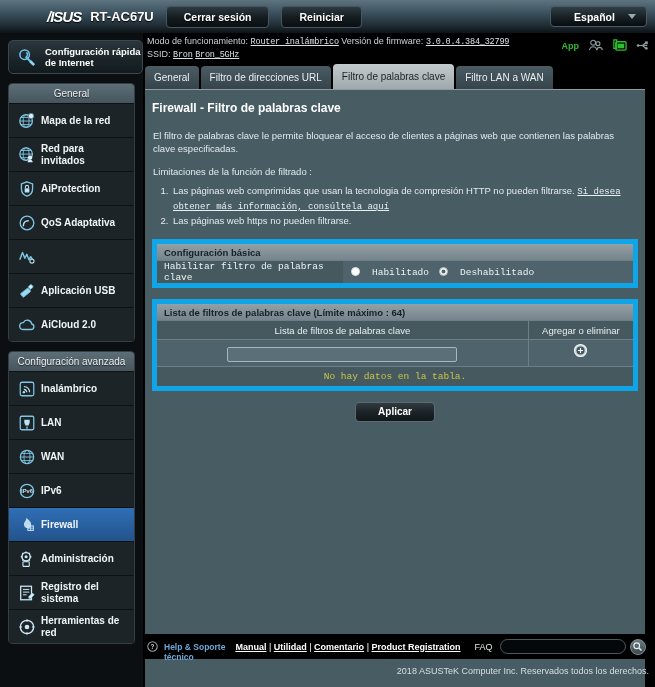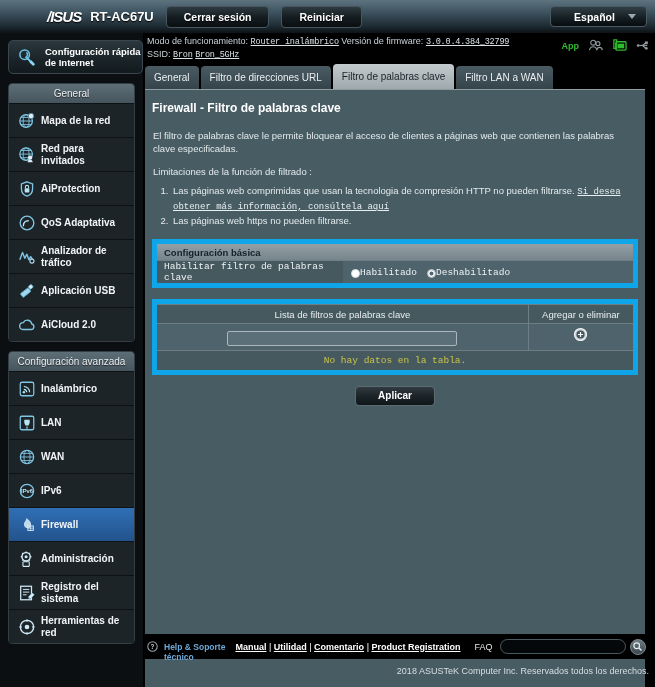--- a/index.html
+++ b/index.html
@@ -113,21 +113,21 @@
     height: 16px; background: linear-gradient(180deg,#93a0a6 0%,#76848b 100%);
     color: #16202a; font-size: 9.5px; font-weight: bold;
     display: flex; align-items: center; padding-left: 7px;
   }
   .row-enable { display: flex; height: 23px; background: #4e636b; border-top: 1px solid #6e7e86; font-family: Liberation Mono, monospace; }
   .row-enable .cell-l {
     width: 186px; display: flex; align-items: center; padding-left: 7px;
     color: #edf2f4; font-size: 9.5px; background: #46595f;
   }
   .row-enable .cell-r { flex: 1; display: flex; align-items: center; padding-left: 8px; gap: 10px; background: #4e636b; }
-  .radio-opt { display: flex; align-items: flex-end; gap: 0; cursor: pointer; color: #edf2f4; font-size: 9.5px; }
+  .radio-opt { display: flex; align-items: flex-start; gap: 12px; cursor: pointer; color: #edf2f4; font-size: 9.5px; }
   .radio { width: 9px; height: 9px; border-radius: 50%; background: #fff; border: 1px solid #d6dee1; }
   .radio.off { background: #4e636b; box-shadow: inset 0 0 0 1.5px #fff; border: 1px solid #c8d2d6; }
 
   .tbl { width: 100%; border-collapse: collapse; }
   .tbl th {
     background: #46595f; color: #e7eef0; font-size: 9.5px; font-weight: normal;
     height: 19px; border-top: 1px solid #6e7e86; border-left: 1px solid #6e7e86;
   }
   .tbl th:first-child { border-left: none; }
   .tbl td {
@@ -289,21 +289,20 @@
       <span class="lbl">QoS Adaptativa</span>
     </div>
 
     <div class="sb-item">
       <span class="ic">
         <svg width="18" height="18" viewBox="0 0 20 20">
           <path d="M2 13l3-8 2.6 6.4L9.8 7l2.3 6 2-3.4 2 3.4" fill="none" stroke="#7fc6e4" stroke-width="1.6" stroke-linejoin="round"></path>
           <circle cx="15.5" cy="14.5" r="2.3" fill="none" stroke="#b9e2f3" stroke-width="1.2"></circle>
         </svg>
       </span>
-      <span class="lbl">Analizador de tráfico</span>
     </div>
 
     <div class="sb-item">
       <span class="ic">
         <svg width="18" height="18" viewBox="0 0 20 20">
           <rect x="3" y="9.5" width="11" height="5.2" rx="1" transform="rotate(-38 8 12)" fill="#9dd8ef" stroke="#5fa9c8" stroke-width="1"></rect>
           <rect x="12" y="3.5" width="4.4" height="4" rx="0.8" transform="rotate(-38 14 5.5)" fill="#d6eef8" stroke="#5fa9c8" stroke-width="1"></rect>
         </svg>
       </span>
       <span class="lbl">Aplicación USB</span>
@@ -447,20 +446,21 @@
           </label>
           <label class="radio-opt">
             <span class="radio off"></span>
             <span>Deshabilitado</span>
           </label>
         </div>
       </div>
     </div>
 
     <div class="sect">
+      <div class="sect-head">Lista de filtros de palabras clave (Límite máximo : 64)</div>
       <table class="tbl">
         <thead>
           <tr>
             <th style="width:78%">Lista de filtros de palabras clave</th>
             <th style="width:22%">Agregar o eliminar</th>
           </tr>
         </thead>
         <tbody>
           <tr>
             <td>

